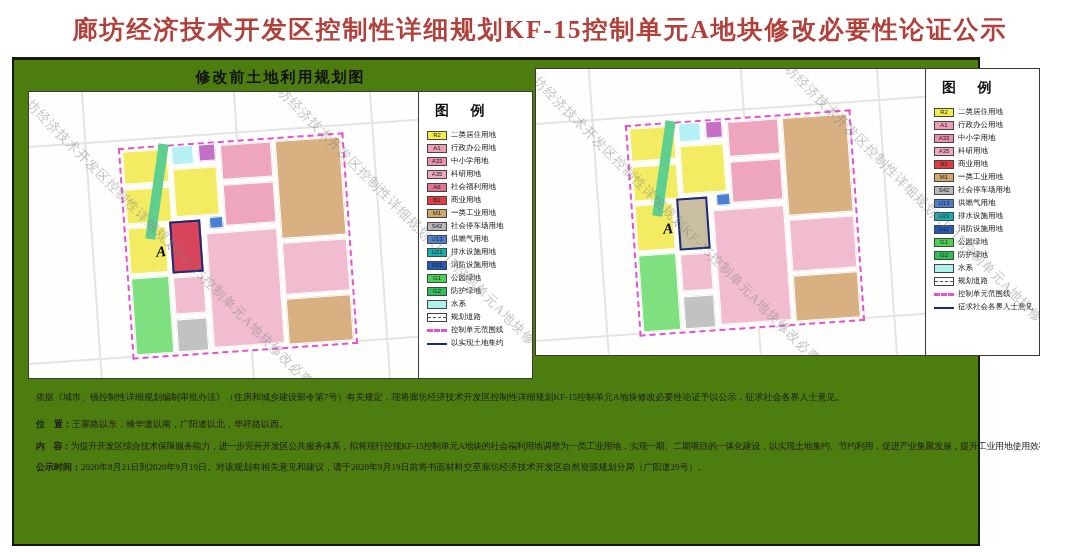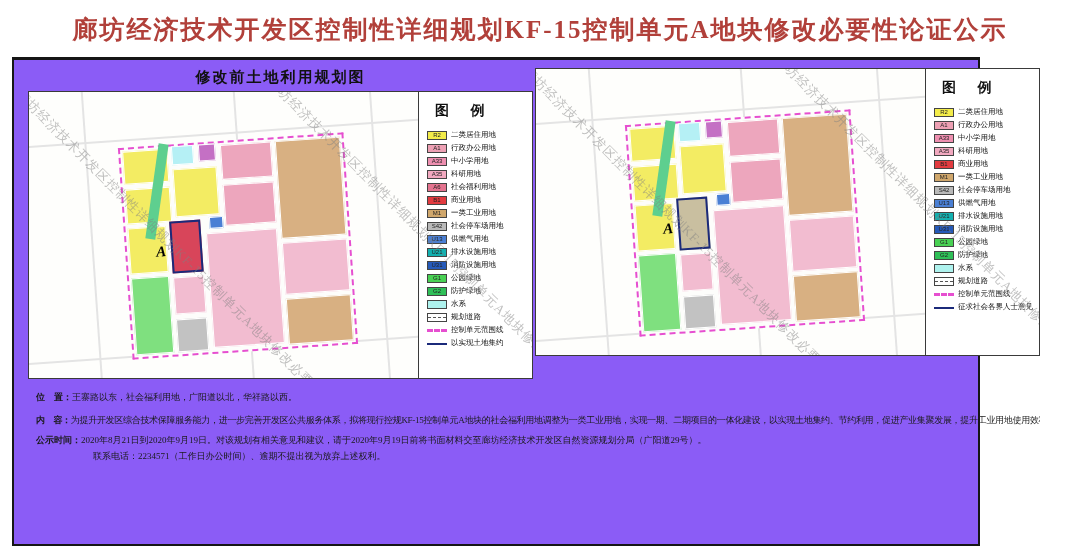--- a/index.html
+++ b/index.html
@@ -1,20 +1,20 @@
 <!DOCTYPE html>
 <html><head>
 <meta charset="utf-8">
 <style>
   html,body{margin:0;padding:0}
   body{width:1080px;height:559px;position:relative;background:#fff;overflow:hidden;
        font-family:"Liberation Serif",serif;color:#111}
   .page-title{position:absolute;top:13px;left:0;width:100%;text-align:center;
               font-size:25px;font-weight:bold;color:#b1403a;letter-spacing:2px;white-space:nowrap}
-  .outer{position:absolute;left:12px;top:57px;width:968px;height:489px;background:#8b5cf6;
+  .outer{position:absolute;left:12px;top:57px;width:968px;height:489px;background:#4d7c0f;
          border:2px solid #161616;border-top-width:3px;box-sizing:border-box}
   .panel{position:absolute;top:8px;width:505px}
   .panel-0{left:14px}
   .panel-1{left:521px}
   .panel-title{text-align:center;font-size:15px;font-weight:bold;letter-spacing:2px;margin-bottom:4px}
   .map-box{position:relative;height:286px;border:1px solid #3a3a3a;background:#fff;display:flex;overflow:hidden}
   .map-area{position:relative;flex:1;overflow:hidden;background:#fefefc}
   .legend{width:114px;border-left:1px solid #3a3a3a;padding:8px 4px 0 8px;box-sizing:border-box;background:#fff}
   .legend-title{font-size:14px;font-weight:bold;letter-spacing:9px;margin:2px 0 9px 8px;white-space:nowrap}
   .leg-row{display:flex;align-items:flex-end;height:11px;margin-bottom:2px}
@@ -270,27 +270,27 @@
               <span class="leg-label">征求社会各界人士意见</span>
             </div>
           </div>
       </div>
     <div class="wm" style="left: -4px; top: -6px;">廊坊经济技术开发区控制性详细规划KF-15控制单元A地块修改必要性论证公示</div>
         <div class="wm" style="left: 248px; top: -18px;">廊坊经济技术开发区控制性详细规划KF-15控制单元A地块修改必要性论证公示</div>
       </div>
   </div>
 
   <div class="notes">
+    <div class="note-line first">
+      <span>依据《城市、镇控制性详细规划编制审批办法》（住房和城乡建设部令第7号）有关规定，现将廊坊经济技术开发区控制性详细规划KF-15控制单元A地块修改必要性论证予以公示，征求社会各界人士意见。</span>
+    </div>
     <div class="note-line">
-      <span class="note-label">位　置：</span><span>王寨路以东，社会福利用地，广阳道以北，华祥路以西。</span>
+      <span class="note-label">位　置：</span><span>王寨路以东，翰华道以南，广阳道以北，华祥路以西。</span>
     </div>
     <div class="note-line tight">
       <span class="note-label">内　容：</span><span>为提升开发区综合技术保障服务能力，进一步完善开发区公共服务体系，拟将现行控规KF-15控制单元A地块的社会福利用地调整为一类工业用地，实现一期、二期项目的一体化建设，以实现土地集约、节约利用，促进产业集聚发展，提升工业用地使用效率和服务水平。</span>
     </div>
     <div class="note-line" style="margin-bottom:4px">
       <span class="note-label">公示时间：</span><span>2020年8月21日到2020年9月19日。对该规划有相关意见和建议，请于2020年9月19日前将书面材料交至廊坊经济技术开发区自然资源规划分局（广阳道29号）。</span>
     </div>
-    <div class="note-line last indent">
-      <span>联系电话：2234571（工作日办公时间）、逾期不提出视为放弃上述权利。</span>
-    </div>
   </div>
 
 </div>
 
 </body></html>

